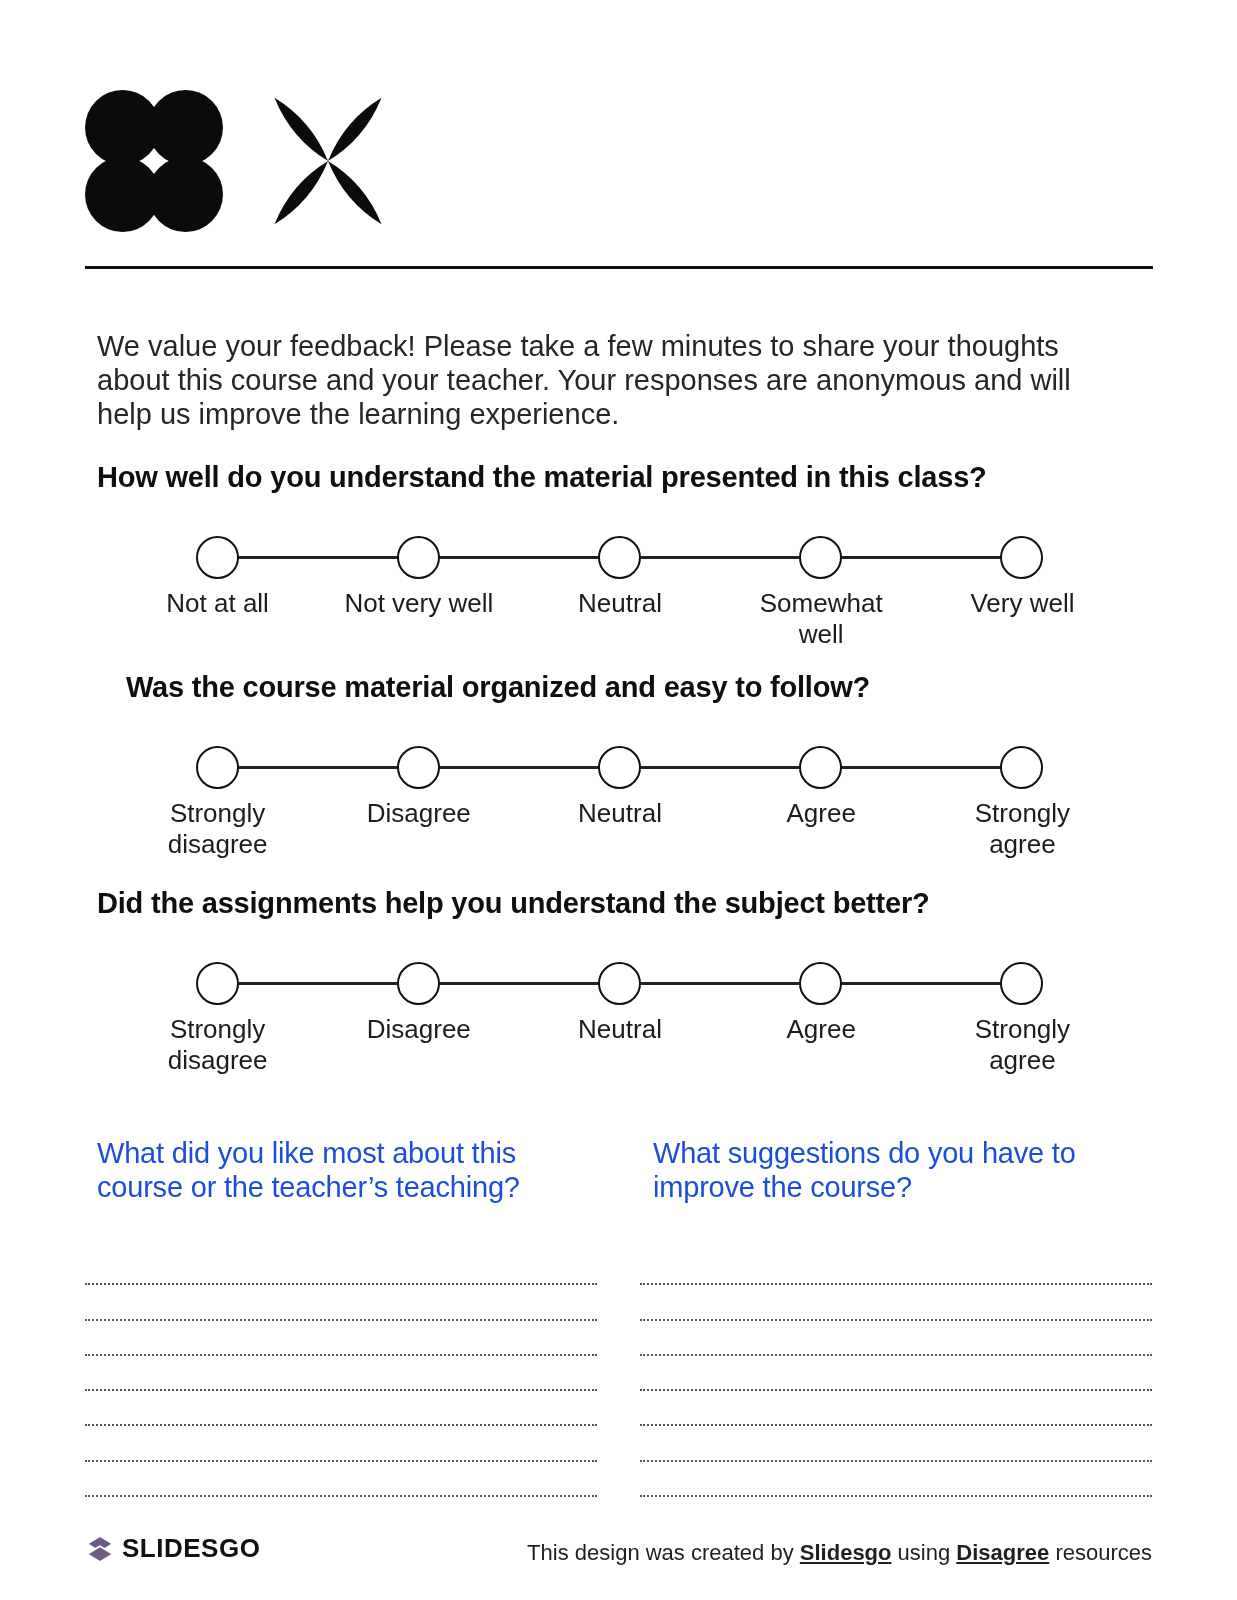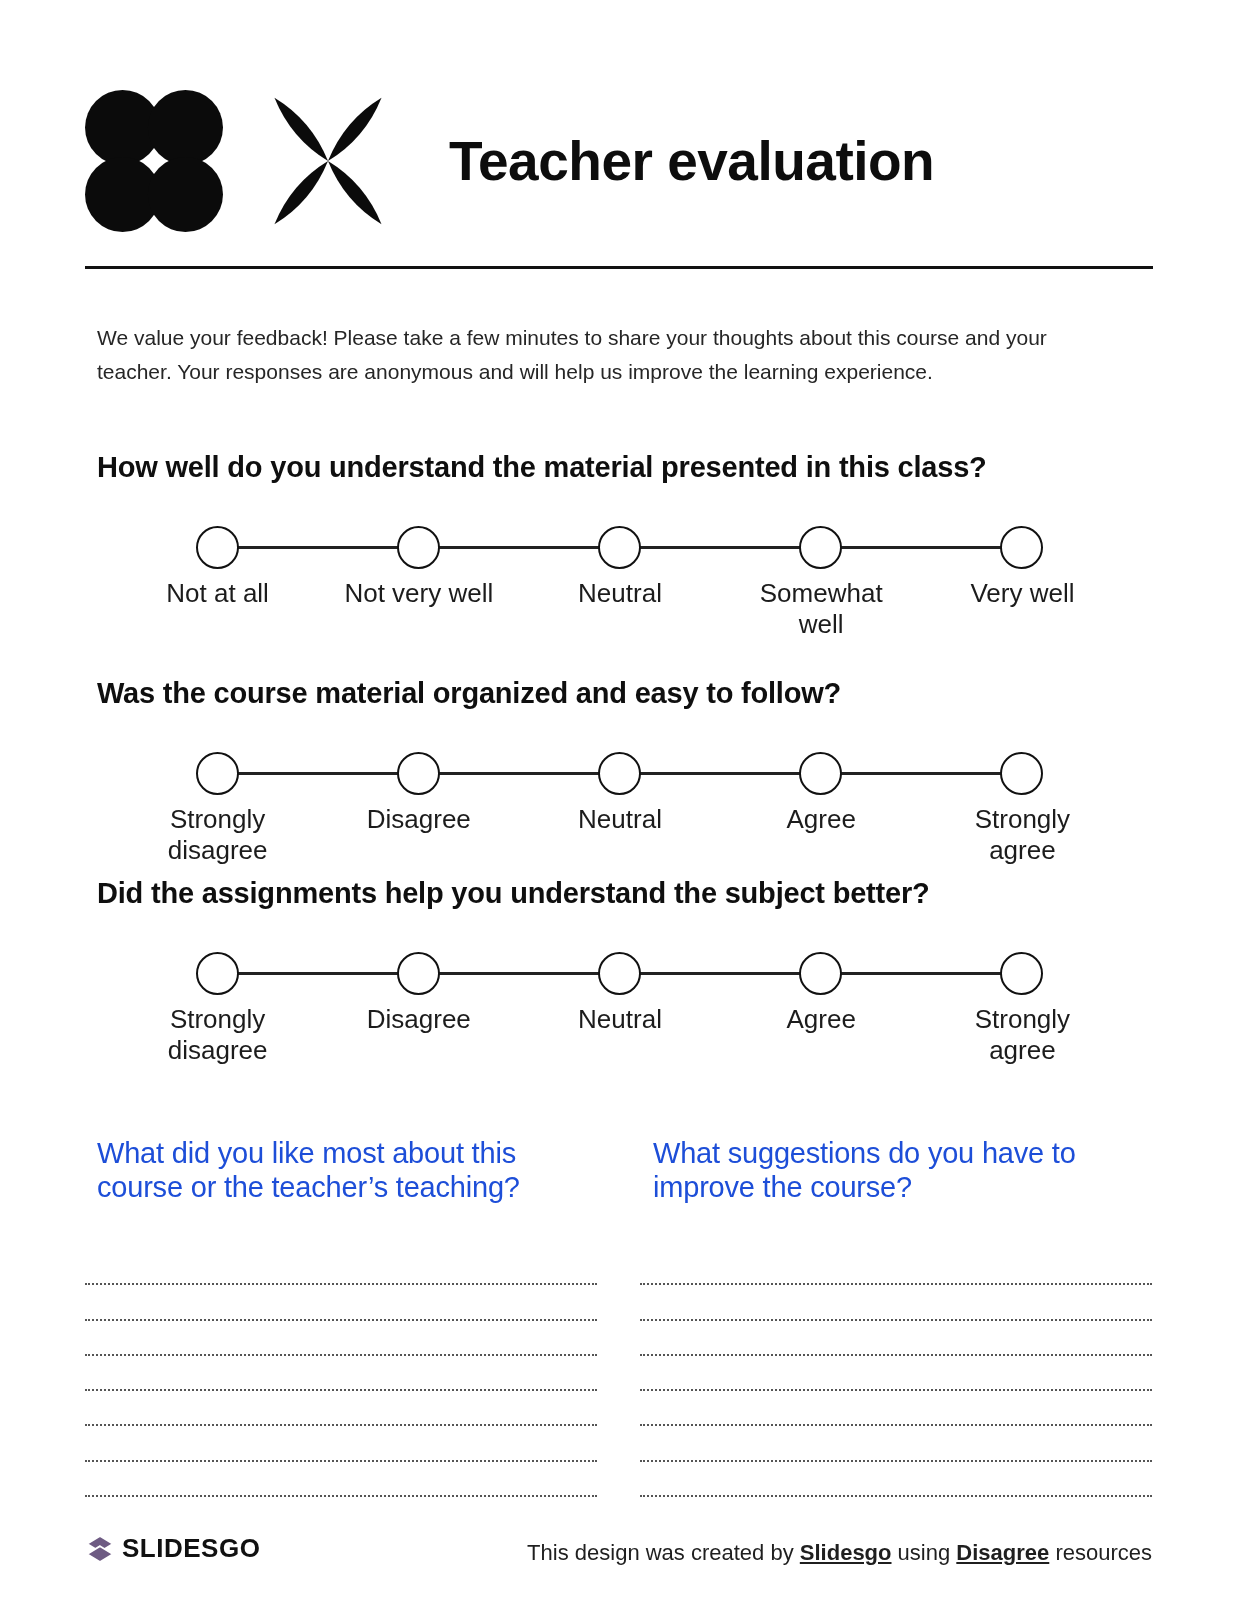--- a/index.html
+++ b/index.html
@@ -7,24 +7,24 @@
     position:relative;width:1237px;height:1600px;background:#ffffff;
     font-family:"Liberation Sans", sans-serif;color:#1a1a1a;overflow:hidden;
   }
   
   .logo-row{position:absolute;top:90px;left:85px;display:flex;align-items:center;height:142px;}
   .clover-icon{width:138px;height:142px;flex:0 0 auto;}
   .x-icon{width:158px;height:146px;margin-left:26px;flex:0 0 auto;}
   .title{margin-left:42px;font-weight:800;font-size:55px;line-height:66px;color:#0d0d0d;letter-spacing:-0.5px;}
   .rule{position:absolute;top:266px;left:85px;width:1068px;height:3px;background:#111;}
   
-  .intro{position:absolute;top:300px;left:97px;width:1010px;font-size:21px;line-height:34px;color:#262626;}
+  .intro{position:absolute;top:300px;left:97px;width:1010px;font-size:29px;line-height:34px;color:#262626;}
   
-  .question{position:absolute;left:0;width:1187px;}
-  .q1{top:450px;} .q2{top:676px;} .q3{top:876px;}
+  .question{position:absolute;left:0;width:1187px;margin-top:10px;}
+  .q1{top:450px;} .q2{top:660px;padding-left:29px;} .q3{top:876px;}
   .q-label{margin:0 97px;font-size:29px;line-height:34px;font-weight:700;color:#0f0f0f;letter-spacing:-0.2px;}
   .track{position:absolute;top:76px;left:196px;width:847px;height:43px;display:flex;justify-content:space-between;align-items:center;}
   .track-line{position:absolute;left:21px;right:21px;top:50%;height:2.4px;margin-top:-1.2px;background:#222;}
   .scale-dot{position:relative;width:43px;height:43px;border:2.6px solid #111;border-radius:50%;background:#fff;box-sizing:border-box;}
   .opt-row{position:absolute;top:128px;left:117px;width:1006px;display:flex;}
   .opt-cell{flex:1 1 0;text-align:center;font-size:26px;line-height:31px;color:#1c1c1c;}
   .opt-cell .narrow{display:inline-block;max-width:126px;}
   
   .open-heading{position:absolute;top:1136px;font-size:29px;line-height:34px;font-weight:400;color:#1d4ed8;letter-spacing:-0.2px;}
   .open-left{left:97px;width:485px;}
@@ -51,21 +51,20 @@
       <circle cx="37" cy="103" r="37" fill="#0b0b0b"></circle>
       <circle cx="99" cy="103" r="37" fill="#0b0b0b"></circle>
     </svg>
     <svg class="x-icon" viewBox="15 0 130 150" xmlns="http://www.w3.org/2000/svg">
       <path d="M80 75 Q118 52 135 10 Q97 33 80 75 Z" fill="#0b0b0b"></path>
       <path d="M80 75 Q42 52 25 10 Q63 33 80 75 Z" fill="#0b0b0b"></path>
       <path d="M80 75 Q42 98 25 140 Q63 117 80 75 Z" fill="#0b0b0b"></path>
       <path d="M80 75 Q118 98 135 140 Q97 117 80 75 Z" fill="#0b0b0b"></path>
     </svg>
     <div class="title">
-      <div>Teacher evaluation</div>
     </div>
   </div>
   <div class="rule"></div>
 
   <p class="intro">We value your feedback! Please take a few minutes to share your thoughts about this course and your teacher. Your responses are anonymous and will help us improve the learning experience.</p>
 
   <div class="question q1">
     <div class="q-label">How well do you understand the material presented in this class?</div>
     <div class="track">
       <div class="track-line"></div>

